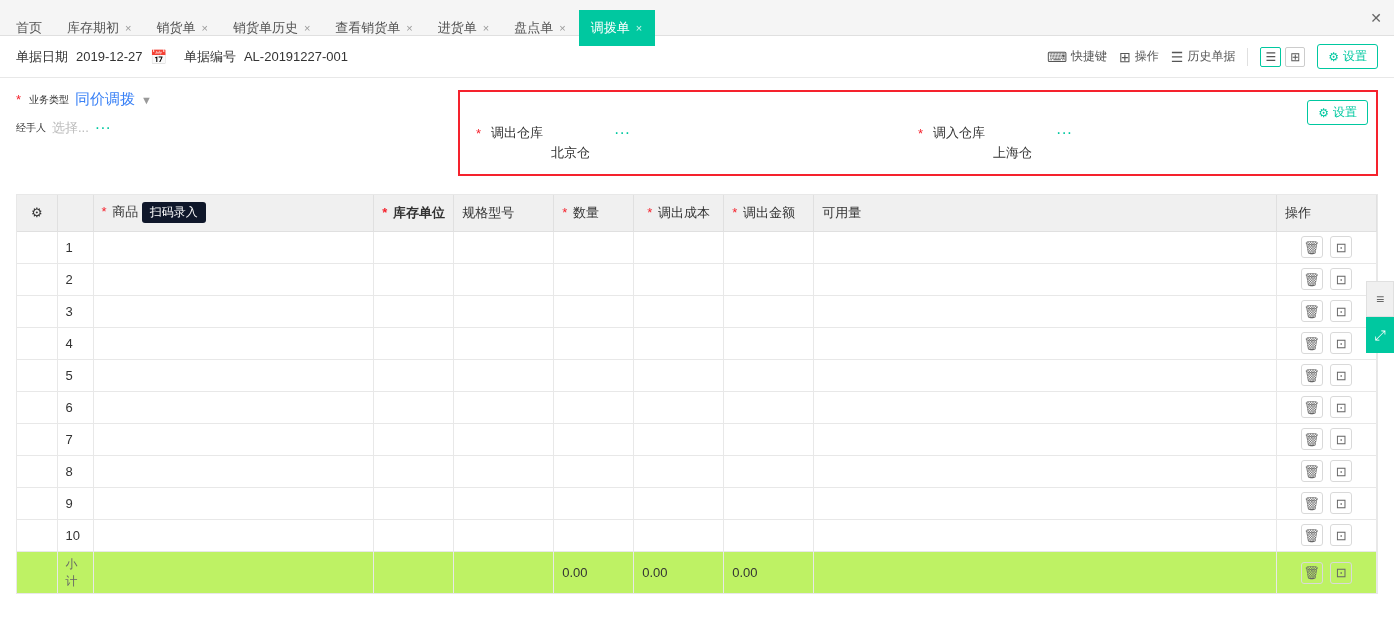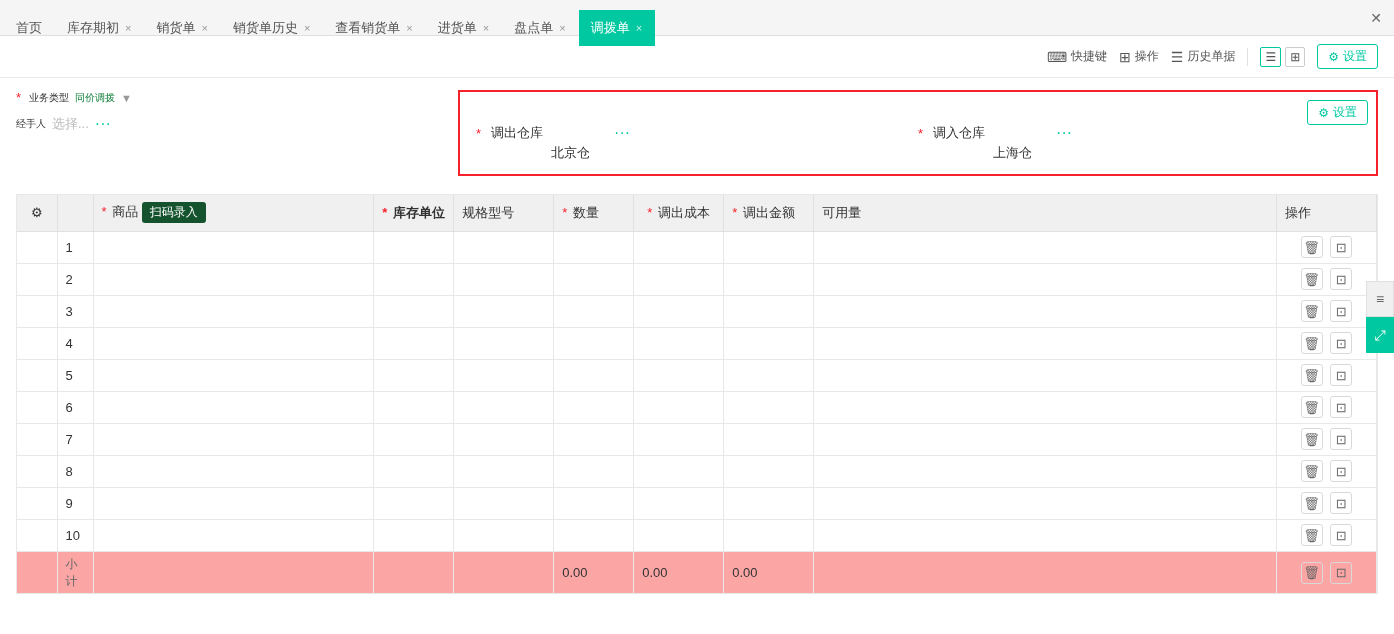--- a/index.html
+++ b/index.html
@@ -125,22 +125,22 @@
       white-space: nowrap;
     }
     .required-star { color: #f5222d; margin-right: 2px; }
     .field-select {
       display: flex;
       align-items: center;
       gap: 6px;
       min-width: 200px;
     }
     .field-value-text {
-      color: #15803d;
-      font-size: 10px;
+      color: #3b82f6;
+      font-size: 15px;
     }
     .dropdown-arrow {
       color: #999;
       font-size: 11px;
       cursor: pointer;
     }
     .more-btn {
       color: #00c8a0;
       cursor: pointer;
       font-size: 16px;
@@ -214,33 +214,33 @@
     }
     .data-table th:first-child { width: 40px; text-align: center; }
     .data-table td {
       padding: 4px 8px;
       border-right: 1px solid #e8e8e8;
       border-bottom: 1px solid #e8e8e8;
       height: 32px;
     }
     .data-table td:first-child { text-align: center; color: #666; }
     .data-table tbody tr.subtotal {
-      background: #fca5a5;
+      background: #bef264;
     }
     .th-setting {
       width: 36px;
       text-align: center;
     }
     .th-ops {
       width: 100px;
       text-align: center;
     }
     .scan-btn {
       display: inline-block;
-      background: #14532d;
+      background: #0f172a;
       color: #fff;
       padding: 2px 8px;
       border-radius: 3px;
       font-size: 12px;
       cursor: pointer;
     }
     .col-ops {
       text-align: center;
       white-space: nowrap;
     }
@@ -323,20 +323,27 @@
     <span class="tab-close">×</span>
   </div>
   <div class="tab-item active">
     <span>调拨单</span>
     <span class="tab-close">×</span>
   </div>
   <div class="window-close">✕</div>
 </div>
 
 <div class="form-header">
+  <div class="form-header-left">
+    <span class="header-field-label">单据日期</span>
+    <span class="header-field-value">2019-12-27</span>
+    <span class="date-icon">📅</span>
+    <span style="margin-left:8px;" class="header-field-label">单据编号</span>
+    <span class="header-field-value">AL-20191227-001</span>
+  </div>
   <div class="form-header-right">
     <div class="toolbar-btn">
       <span class="toolbar-icon">⌨</span>
       <span>快捷键</span>
     </div>
     <div class="toolbar-btn">
       <span class="toolbar-icon">⊞</span>
       <span>操作</span>
     </div>
     <div class="toolbar-btn">

